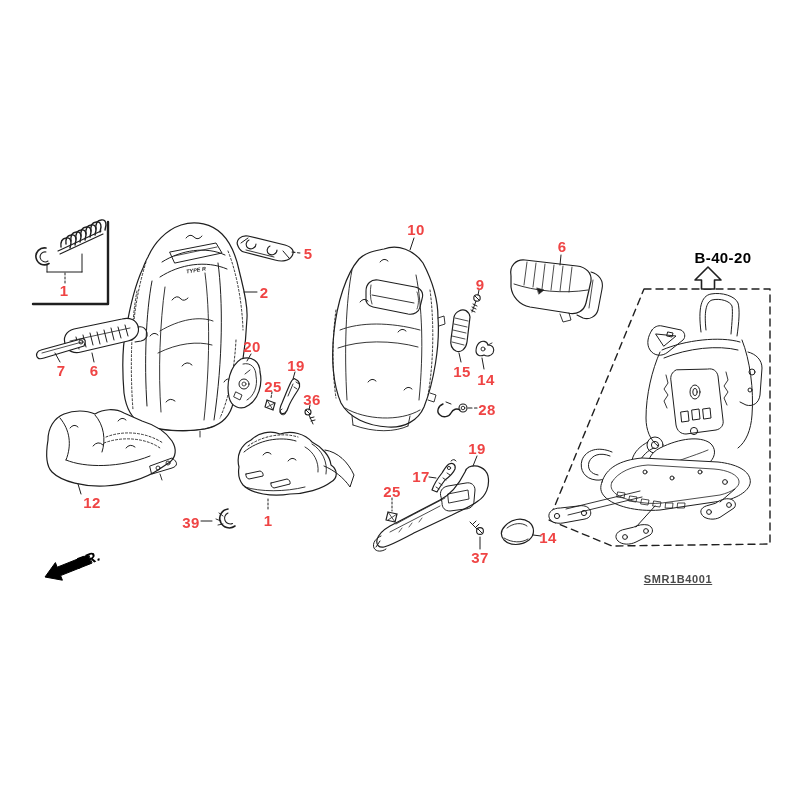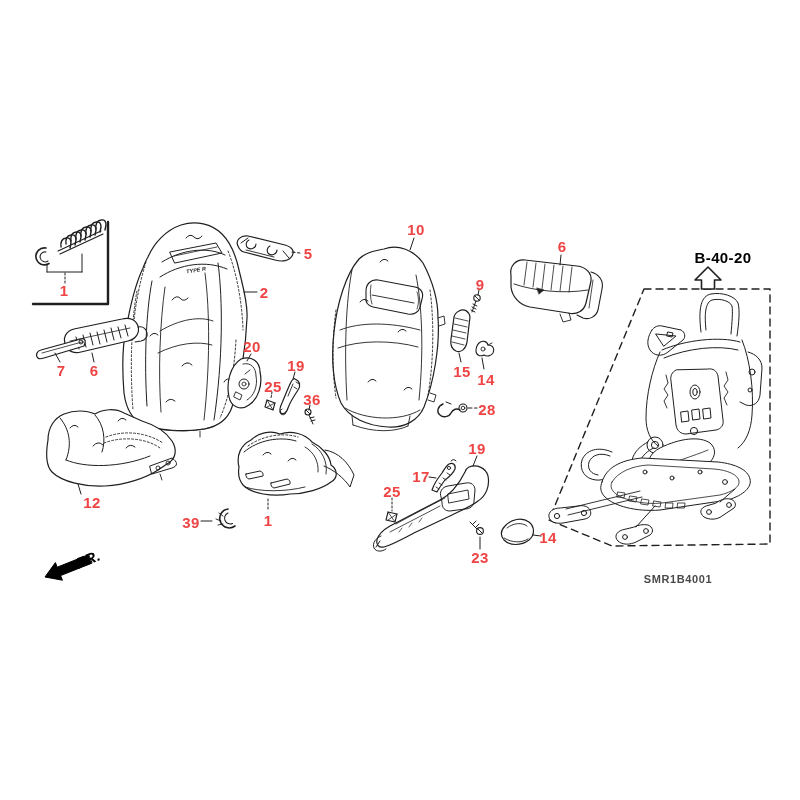--- a/index.html
+++ b/index.html
@@ -14,21 +14,21 @@
     letter-spacing:0.3px;white-space:nowrap;
   }
   .ref-link{
     position:absolute;transform:translate(-50%,-50%);
     font:800 15px "Liberation Sans", sans-serif;color:#000;
     letter-spacing:0.4px;white-space:nowrap;cursor:pointer;padding-left:30px;
   }
   .doc-code{
     position:absolute;transform:translate(-50%,-50%);
     font:700 11px "Liberation Sans", sans-serif;color:#4a4a4a;
-    letter-spacing:0.6px;white-space:nowrap;
+    letter-spacing:0.6px;white-space:nowrap;text-decoration:underline;
   }
   .fr-label{
     position:absolute;transform:translate(-50%,-50%) rotate(-22deg);
     font:800 italic 15px "Liberation Sans", sans-serif;color:#000;
     white-space:nowrap;
   }
   .seat-logo{
     position:absolute;transform:translate(-50%,-50%) rotate(-9deg);
     font:700 italic 5.5px "Liberation Sans", sans-serif;color:#222;
     white-space:nowrap;
@@ -357,21 +357,21 @@
 <div class="callout" style="left:252px;top:346px">20</div>
 <div class="callout" style="left:273px;top:386px">25</div>
 <div class="callout" style="left:296px;top:365px">19</div>
 <div class="callout" style="left:312px;top:399px">36</div>
 <div class="callout" style="left:92px;top:502px">12</div>
 <div class="callout" style="left:191px;top:522px">39</div>
 <div class="callout" style="left:268px;top:520px">1</div>
 <div class="callout" style="left:421px;top:476px">17</div>
 <div class="callout" style="left:477px;top:448px">19</div>
 <div class="callout" style="left:392px;top:491px">25</div>
-<div class="callout" style="left:480px;top:557px">23</div>
+<div class="callout" style="left:480px;top:557px">37</div>
 <div class="callout" style="left:548px;top:537px">14</div>
 
 <div class="ref-link" style="left:708px;top:257px">B-40-20</div>
 <div class="doc-code" style="left:678px;top:579px">SMR1B4001</div>
 <div class="fr-label" style="left:88px;top:559px">FR.</div>
 <div class="seat-logo" style="left:196px;top:270px">TYPE R</div>
 
 </div>
 
 </body></html>

